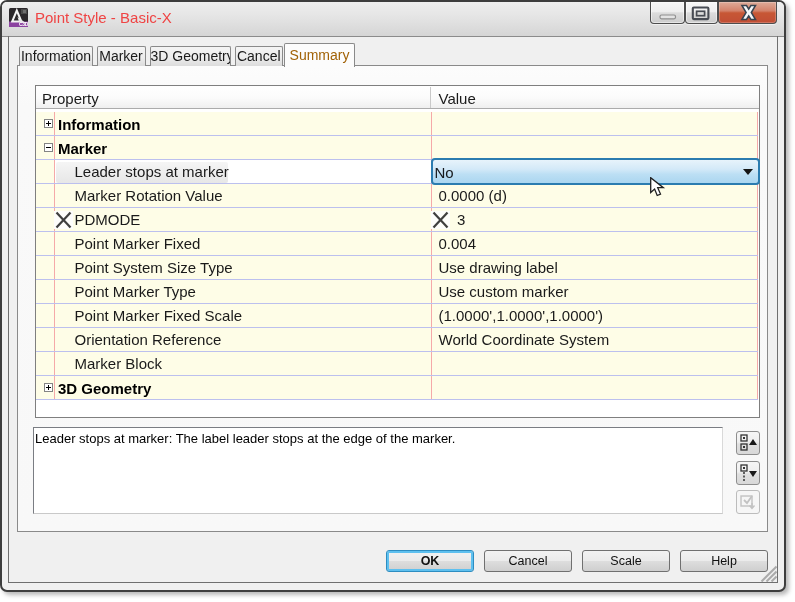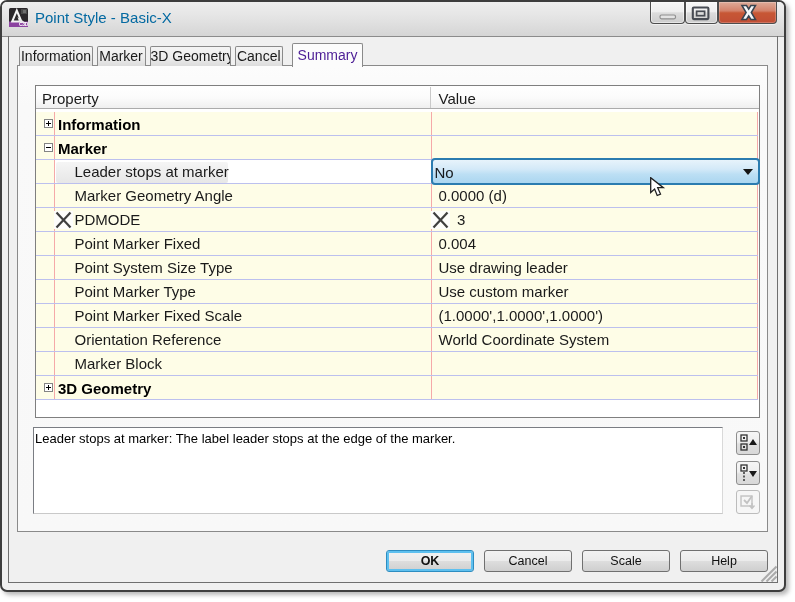--- a/index.html
+++ b/index.html
@@ -3,37 +3,37 @@
 <meta charset="utf-8">
 <style>
 * { margin:0; padding:0; box-sizing:border-box; }
 html,body { width:795px; height:602px; background:#fff; font-family:"Liberation Sans", sans-serif; overflow:hidden; }
 .abs { position:absolute; }
 .win { position:absolute; left:0; top:0; width:786px; height:592px; background:#F0F0F0;
   border:2px solid #3E3E3E; border-radius:7px; box-shadow:3px 3px 4px rgba(100,100,100,.45); }
 .titlebar { position:absolute; left:2px; top:2px; width:782px; height:35px;
   background:linear-gradient(180deg,#EFEFEF 0%,#E3E3E3 50%,#D5D5D5 100%);
   border-radius:5px 5px 0 0; border-bottom:1px solid #8B8B8B; }
-.title-text { position:absolute; left:35px; top:9px; font-size:15px; color:#0369a1; white-space:nowrap; }
+.title-text { position:absolute; left:35px; top:9px; font-size:15px; color:#ef4444; white-space:nowrap; }
 .capbtn { position:absolute; top:2px; height:22px; border:1px solid #4E4E4E; border-top:none;
   background:linear-gradient(180deg,#F7F7F7 0%,#EFEFEF 45%,#DCDCDC 52%,#CDCDCD 100%);
   border-radius:0 0 4px 4px;
   box-shadow:0 1px 0 rgba(255,255,255,.55), inset 0 0 0 1px rgba(255,255,255,.5); }
 .cb-min { left:649.5px; width:35px; }
 .cb-max { left:684.5px; width:33px; }
 .cb-close { left:717.5px; width:59px;
   background:linear-gradient(180deg,#DEAB99 0%,#D3826A 42%,#C75735 52%,#C14E35 100%);
   box-shadow:0 1px 0 rgba(255,255,255,.55), inset 0 0 0 1px rgba(255,255,255,.22); }
 
 .tab { position:absolute; top:46px; height:20px; border:1px solid #8A8A8A; border-bottom:none;
   border-radius:2px 2px 0 0; background:linear-gradient(180deg,#F4F4F4 0%,#EDEDED 55%,#DCDCDC 100%);
   font-size:14px; color:#1A1A1A; text-align:center; line-height:19px; white-space:nowrap; overflow:hidden; }
 .tab-sel { position:absolute; top:43px; height:24px; border:1px solid #8A8A8A; border-bottom:none;
-  border-radius:2px 2px 0 0; background:#FCFCFC; font-size:14px; color:#4c1d95;
-  text-align:center; line-height:23px; z-index:5; white-space:nowrap;margin-left:8px; }
+  border-radius:2px 2px 0 0; background:#FCFCFC; font-size:14px; color:#a16207;
+  text-align:center; line-height:23px; z-index:5; white-space:nowrap; }
 .page { position:absolute; left:17px; top:65px; width:751px; height:467px;
   border:1px solid #8A8A8A; background:linear-gradient(180deg,#FCFCFC 0px,#F9F9F9 40px,#F8F8F8 100%); }
 
 .grid { position:absolute; left:35px; top:85px; width:725px; height:333px; border:1px solid #7F7F7F; background:#fff; }
 .ghead { position:absolute; left:36px; top:86px; width:723px; height:23px;
   background:linear-gradient(180deg,#FFFFFF 0%,#FBFBFB 55%,#EFEFEF 100%); border-bottom:1px solid #ABABAB; }
 .ghead-div { position:absolute; left:430px; top:87px; width:1px; height:21px; background:#C9C9C9; }
 .ghead-t { position:absolute; font-size:15px; color:#1A1A1A; top:90px; }
 .rowsbg { position:absolute; left:36px; top:112px; width:722px; height:288px; background:#FEFDE7; }
 .leadrow { position:absolute; left:54px; top:160px; width:704px; height:24px; background:#FFFFFF; }
@@ -139,34 +139,34 @@
 <svg class="abs" style="left:44px;top:383px" width="9" height="9">
   <rect x="0.5" y="0.5" width="8" height="8" fill="#fff" stroke="#848484"></rect>
   <line x1="2" y1="4.5" x2="7" y2="4.5" stroke="#000" stroke-width="1"></line>
   <line x1="4.5" y1="2" x2="4.5" y2="7" stroke="#000" stroke-width="1"></line>
 </svg>
 
 <div class="rtxt cat" style="left:58px;top:116px">Information</div>
 <div class="rtxt cat" style="left:58px;top:140px">Marker</div>
 <div class="hl"></div>
 <div class="rtxt" style="left:74.5px;top:163px">Leader stops at marker</div>
-<div class="rtxt" style="left:74.5px;top:187px">Marker Geometry Angle</div>
+<div class="rtxt" style="left:74.5px;top:187px">Marker Rotation Value</div>
 <div class="rtxt" style="left:74.5px;top:211px">PDMODE</div>
 <div class="rtxt" style="left:74.5px;top:235px">Point Marker Fixed</div>
 <div class="rtxt" style="left:74.5px;top:259px">Point System Size Type</div>
 <div class="rtxt" style="left:74.5px;top:283px">Point Marker Type</div>
 <div class="rtxt" style="left:74.5px;top:307px">Point Marker Fixed Scale</div>
 <div class="rtxt" style="left:74.5px;top:331px">Orientation Reference</div>
 <div class="rtxt" style="left:74.5px;top:355px">Marker Block</div>
 <div class="rtxt cat" style="left:58px;top:380px">3D Geometry</div>
 
 <div class="rtxt" style="left:438.5px;top:187px">0.0000 (d)</div>
 <div class="rtxt" style="left:457px;top:211px">3</div>
 <div class="rtxt" style="left:438.5px;top:235px">0.004</div>
-<div class="rtxt" style="left:438.5px;top:259px">Use drawing leader</div>
+<div class="rtxt" style="left:438.5px;top:259px">Use drawing label</div>
 <div class="rtxt" style="left:438.5px;top:283px">Use custom marker</div>
 <div class="rtxt" style="left:438.5px;top:307px">(1.0000',1.0000',1.0000')</div>
 <div class="rtxt" style="left:438.5px;top:331px">World Coordinate System</div>
 
 <div class="xbox" style="left:54px"></div>
 <div class="xbox" style="left:431px"></div>
 <svg class="abs" style="left:54px;top:211px" width="19" height="18">
   <line x1="2.5" y1="1.5" x2="16.5" y2="16.5" stroke="#3F3F3F" stroke-width="2.2"></line>
   <line x1="16.5" y1="1.5" x2="2.5" y2="16.5" stroke="#3F3F3F" stroke-width="2.2"></line>
 </svg>

